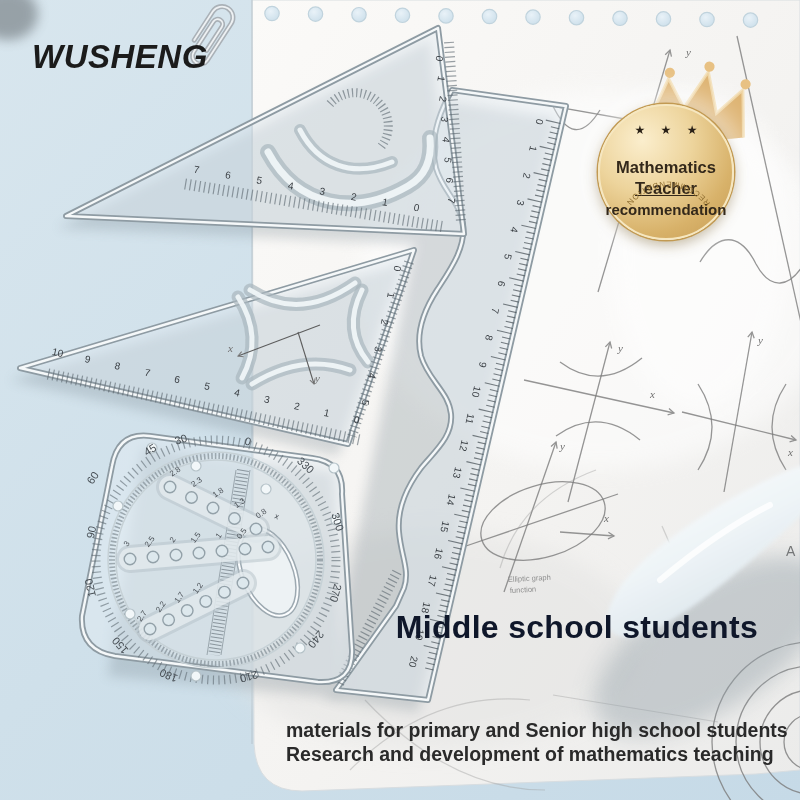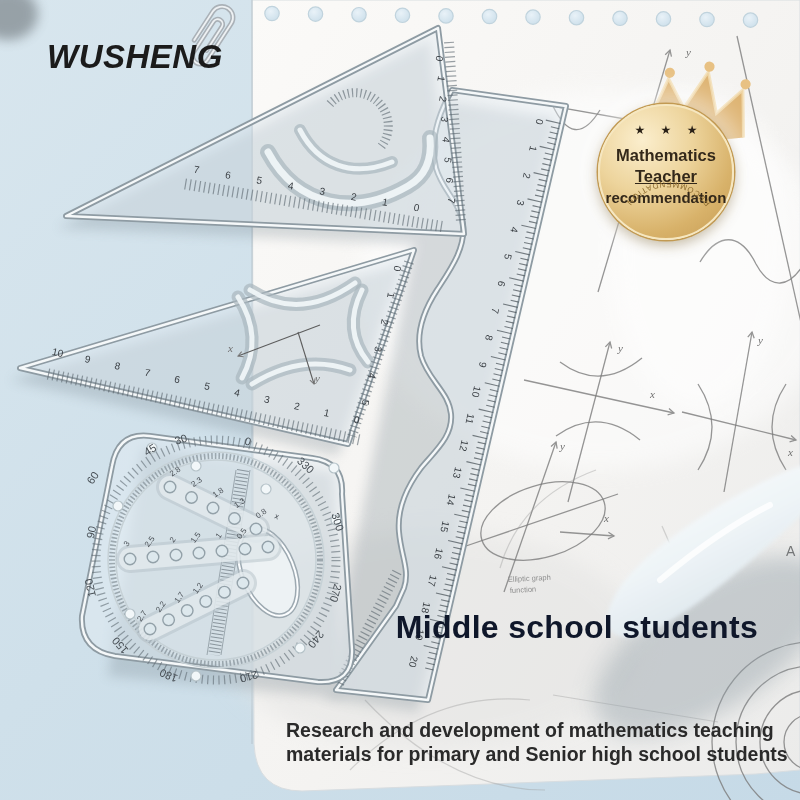--- a/index.html
+++ b/index.html
@@ -16,33 +16,33 @@
   .cutHi{fill:none;stroke:#f2f7f9;stroke-linecap:round;opacity:.9;}
   .gline{fill:none;stroke:#7c7c7c;stroke-width:1.3;opacity:.8;}
   .gfaint{fill:none;stroke:#9a9a9a;stroke-width:1.2;opacity:.4;}
   text.rul{font:10px "Liberation Sans",sans-serif;fill:#3a3f44;}
   text.deg{font:11px "Liberation Sans",sans-serif;fill:#474e54;}
   text.tiny{font:8px "Liberation Sans",sans-serif;fill:#4a5056;}
   text.axis{font:italic 11px "Liberation Serif",serif;fill:#6f6f6f;}
   text.cap{font:7.5px "Liberation Sans",sans-serif;fill:#8f8f8f;}
   text.noteA{font:14px "Liberation Sans",sans-serif;fill:#6f6f6f;}
   
-  .brand{position:absolute;left:47px;top:38px;font-size:33px;font-weight:bold;
+  .brand{position:absolute;left:32px;top:38px;font-size:33px;font-weight:bold;
          font-style:italic;color:#1b1b1b;letter-spacing:.5px;}
   .headline{position:absolute;right:42px;top:606px;text-align:right;color:#0f172a;
             font-size:32px;font-weight:700;line-height:42px;letter-spacing:.3px;}
   .subtext{position:absolute;left:286px;top:718px;color:#2a2a2a;
            font-size:19.5px;font-weight:700;line-height:24px;}
   .badge{position:absolute;left:598px;top:104px;width:136px;height:136px;border-radius:50%;
          background:radial-gradient(circle at 32% 26%,#fbeecd 0%,#edd49c 38%,#d8b26a 70%,#c59a52 100%);
          border:2.5px solid #f6e7c0;box-sizing:border-box;text-align:center;
          box-shadow:0 0 0 1.5px #c29a52,0 5px 14px rgba(120,95,45,.45),0 0 26px 12px rgba(255,255,255,.55);}
   .badge .stars{margin-top:17px;font-size:12px;letter-spacing:6px;color:#2a2117;padding-left:6px;}
   .badge .l1,.badge .l2,.badge .l3{font-weight:700;color:#33281a;line-height:21px;}
-  .badge .l1{font-size:16.5px;margin-top:8px;}
+  .badge .l1{font-size:16.5px;margin-top:20px;}
   .badge .l2{font-size:16.5px;text-decoration:underline;}
   .badge .l3{font-size:15px;}
   .badge svg{position:absolute;left:0;top:0;}
   .arcTxt{font-size:8px;letter-spacing:1.5px;fill:#8d6c2f;font-family:"Liberation Sans",sans-serif;}
 </style>
 </head>
 <body style="background: linear-gradient(135deg, rgb(216, 230, 238) 0%, rgb(207, 224, 234) 45%, rgb(198, 218, 231) 100%);">
 
 <div class="stage">
 
@@ -501,17 +501,17 @@
     <path id="arcp" d="M 110.6,97.8 A 52 52 0 0 0 25.4,97.8" fill="none"></path>
     <text class="arcTxt"><textPath href="#arcp" startOffset="50%" text-anchor="middle">RECOMMENDATION</textPath></text>
   </svg>
 </div>
 
 <div class="headline">
   <div>Middle school students</div>
 </div>
 
 <div class="subtext">
+  <div>materials for primary and Senior high school students</div>
   <div>Research and development of mathematics teaching</div>
-  <div>materials for primary and Senior high school students</div>
 </div>
 
 </div>
 
 </body></html>

